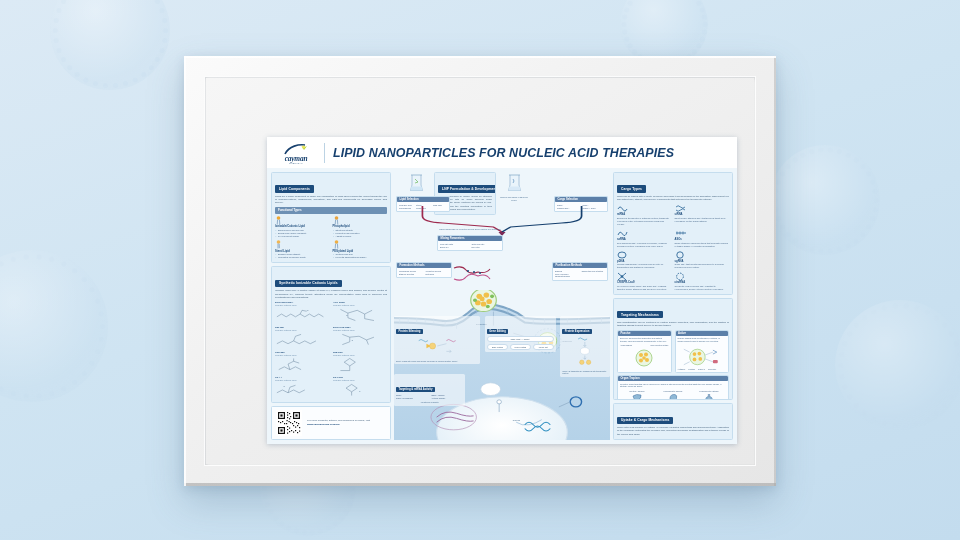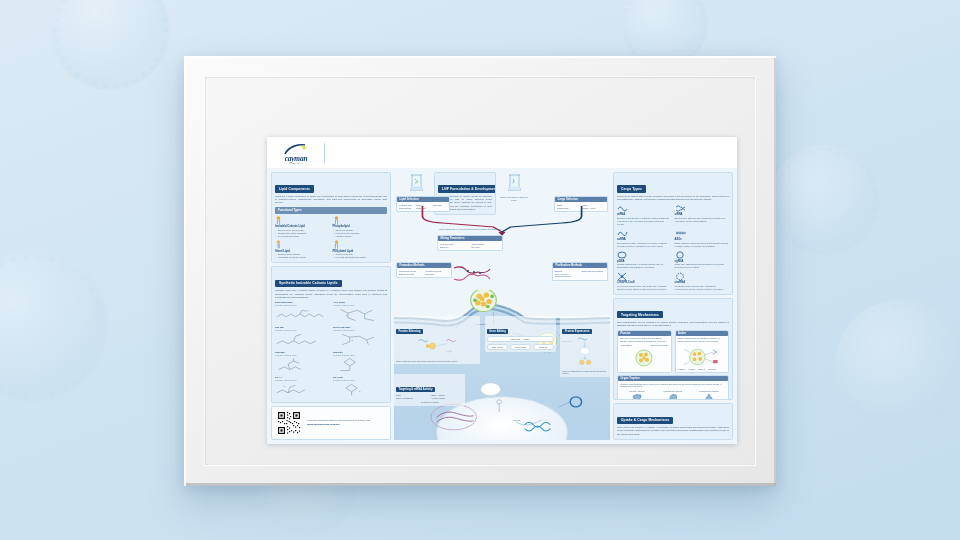--- a/index.html
+++ b/index.html
@@ -387,20 +387,21 @@
             <svg viewBox="0 0 26 13" width="26" height="13">
               <path d="M2 11 C6 3 16 1 22 2" stroke="#17406e" stroke-width="1.6" fill="none"></path>
               <path d="M17 1 L20 5 L24 3 L21 7" fill="#b7d43a"></path>
               <circle cx="20.5" cy="4" r="1.6" fill="#e8e55a"></circle>
             </svg>
           </div>
           <div class="logo-word">cayman</div>
           <div class="logo-sub">CHEMICAL</div>
         </div>
         <div class="hdr-div"></div>
+        <div class="poster-title">LIPID NANOPARTICLES FOR NUCLEIC ACID THERAPIES</div>
       </div>
 
       <div class="poster-body">
 
         <div class="col-left">
 
           <div class="card">
             <span class="hdr">Lipid Components</span>
             <div class="body-txt">Lipids are a major component of LNPs. The combination of lipids used provides the carrier through the use of ionizable/cationic, phospholipid, cholesterol, and PEG-lipid components for successful nucleic acid delivery.</div>
             <div class="sub-bar">Functional Types</div>

